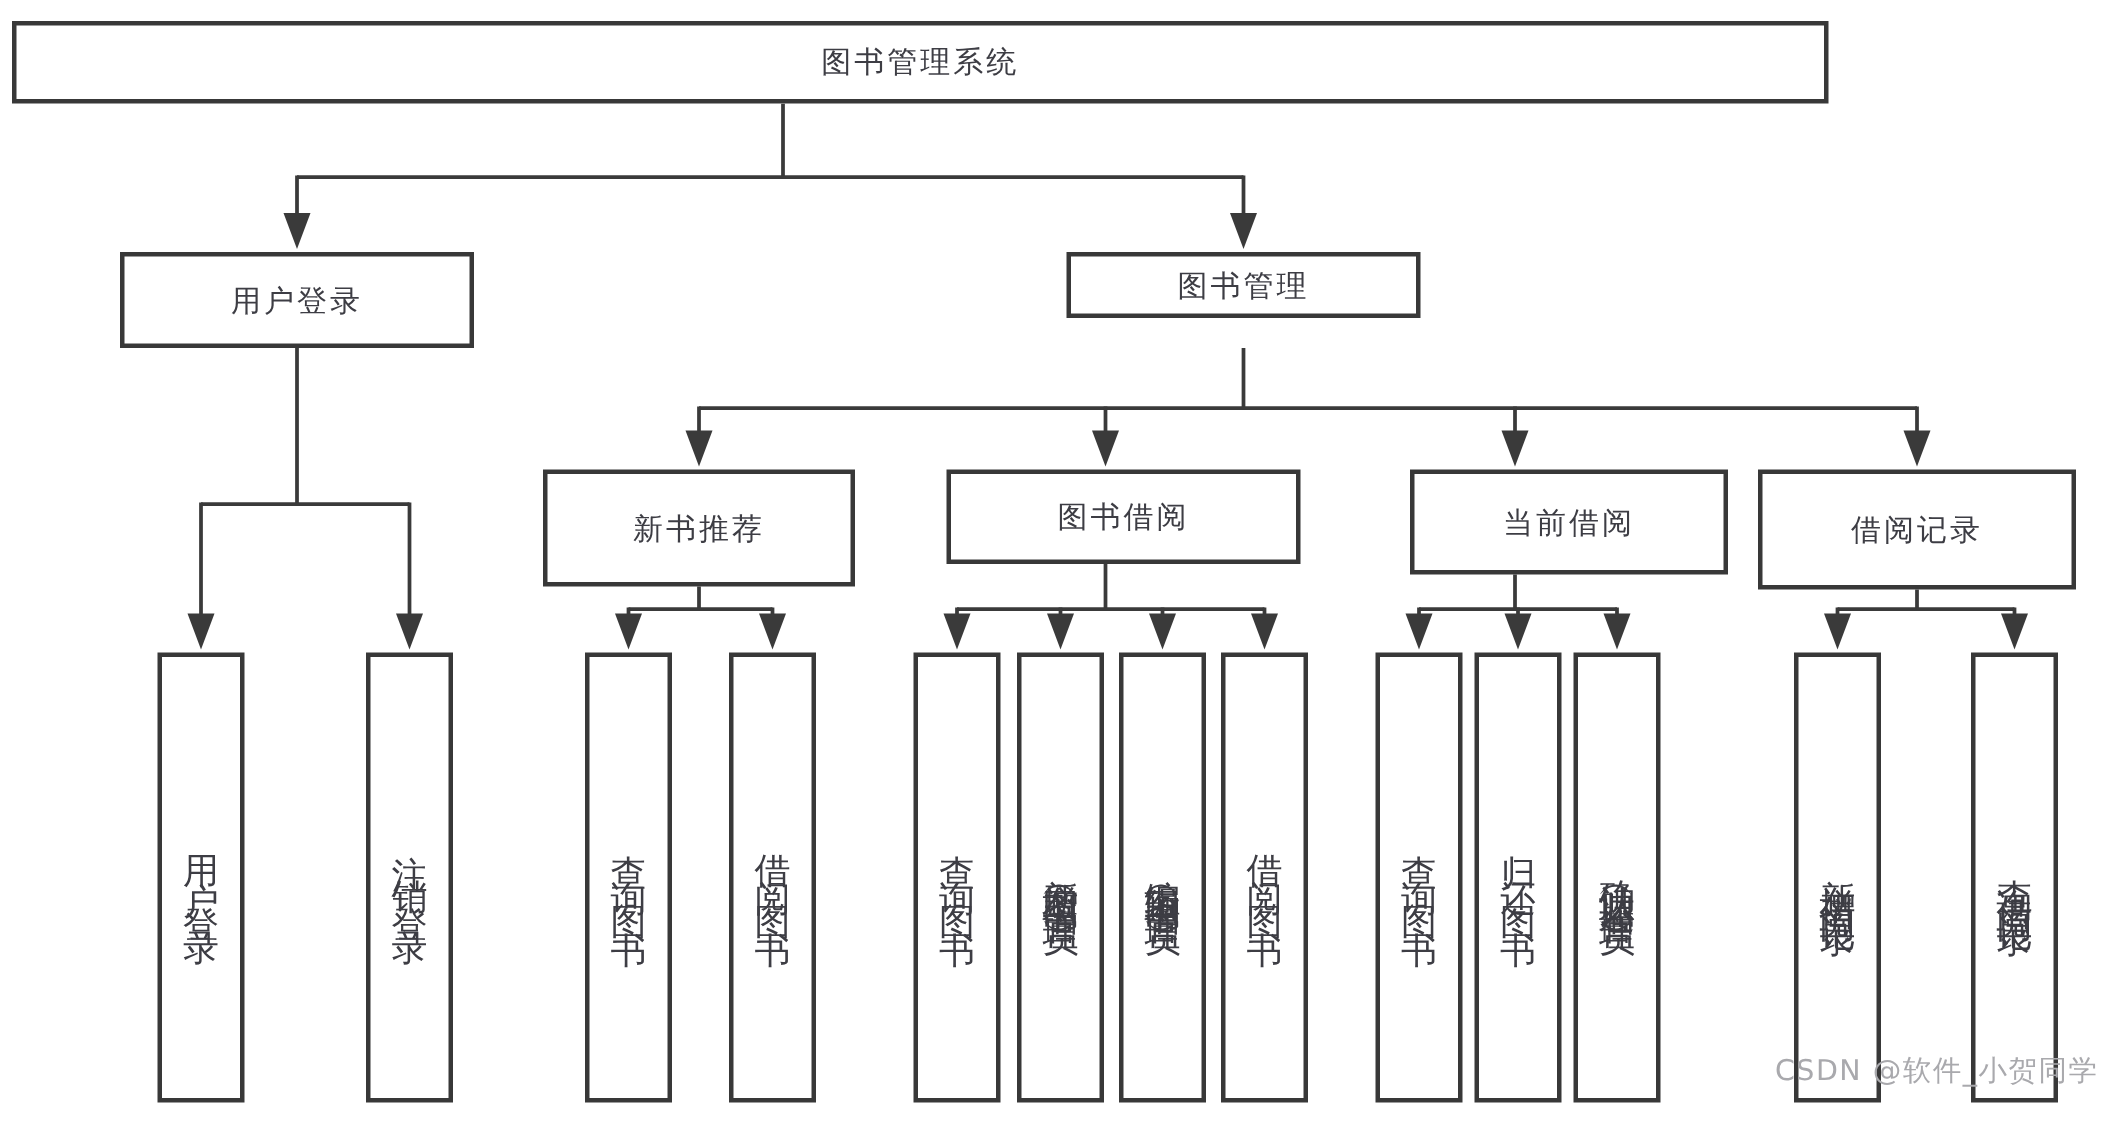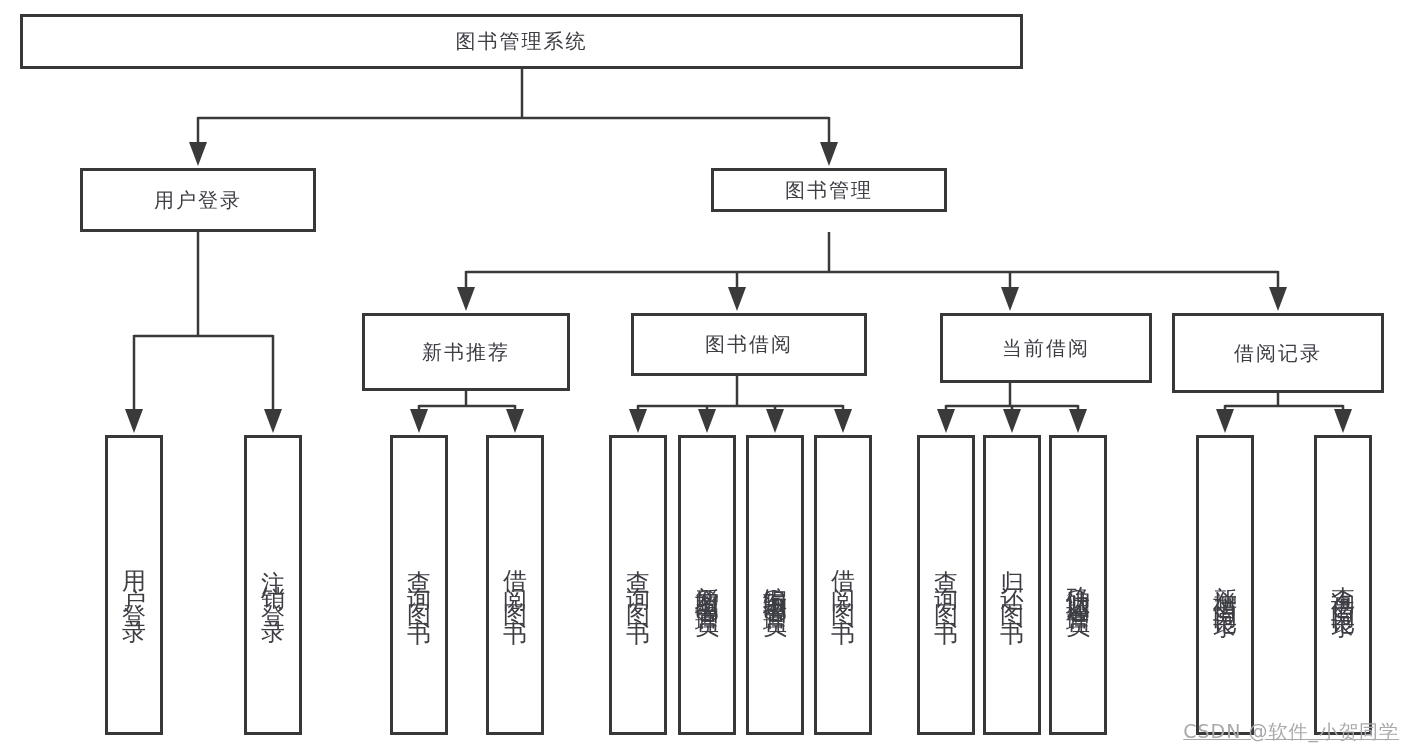--- a/index.html
+++ b/index.html
@@ -17,22 +17,22 @@
   .node.h .lbl{font-size:20px;letter-spacing:2px;white-space:nowrap;}
   .node.v{width:58px;height:300px;}
   .node.v .lbl{
     writing-mode:vertical-rl;text-orientation:mixed;
     font-size:24px;line-height:1;white-space:nowrap;
   }
   .ls4 .lbl{letter-spacing:17px;}
   .ls6 .lbl{letter-spacing:6px;}
   .ls9 .lbl{letter-spacing:4px;}
   .watermark{
-    position:absolute;right:6px;bottom:2px;z-index:3;
-    font-size:19px;color:#a9a9ad;letter-spacing:1px;white-space:nowrap;text-decoration:underline;
+    position:absolute;right:6px;bottom:20px;z-index:3;
+    font-size:19px;color:#a9a9ad;letter-spacing:1px;white-space:nowrap;
   }
 </style>
 </head>
 <body>
 
 <div class="canvas">
 
   <svg class="wires" viewBox="0 0 1405 747">
     <g stroke="#3a3a3a" stroke-width="2.5" fill="none">
 
@@ -91,21 +91,21 @@
       <polygon points="766,409 784,409 775,433"></polygon>
       <polygon points="834,409 852,409 843,433"></polygon>
       <polygon points="937,409 955,409 946,433"></polygon>
       <polygon points="1003,409 1021,409 1012,433"></polygon>
       <polygon points="1069,409 1087,409 1078,433"></polygon>
       <polygon points="1216,409 1234,409 1225,433"></polygon>
       <polygon points="1334,409 1352,409 1343,433"></polygon>
     </g>
   </svg>
 
-  <div class="node h" style="left:20px;top:14px;width:1003px;height:55px">
+  <div class="node h" style="left:8px;top:14px;width:1211px;height:55px">
     <span class="lbl">图书管理系统</span>
   </div>
 
   <div class="node h" style="left:80px;top:168px;width:236px;height:64px">
     <span class="lbl">用户登录</span>
   </div>
   <div class="node h" style="left:711px;top:168px;width:236px;height:44px">
     <span class="lbl">图书管理</span>
   </div>
 

